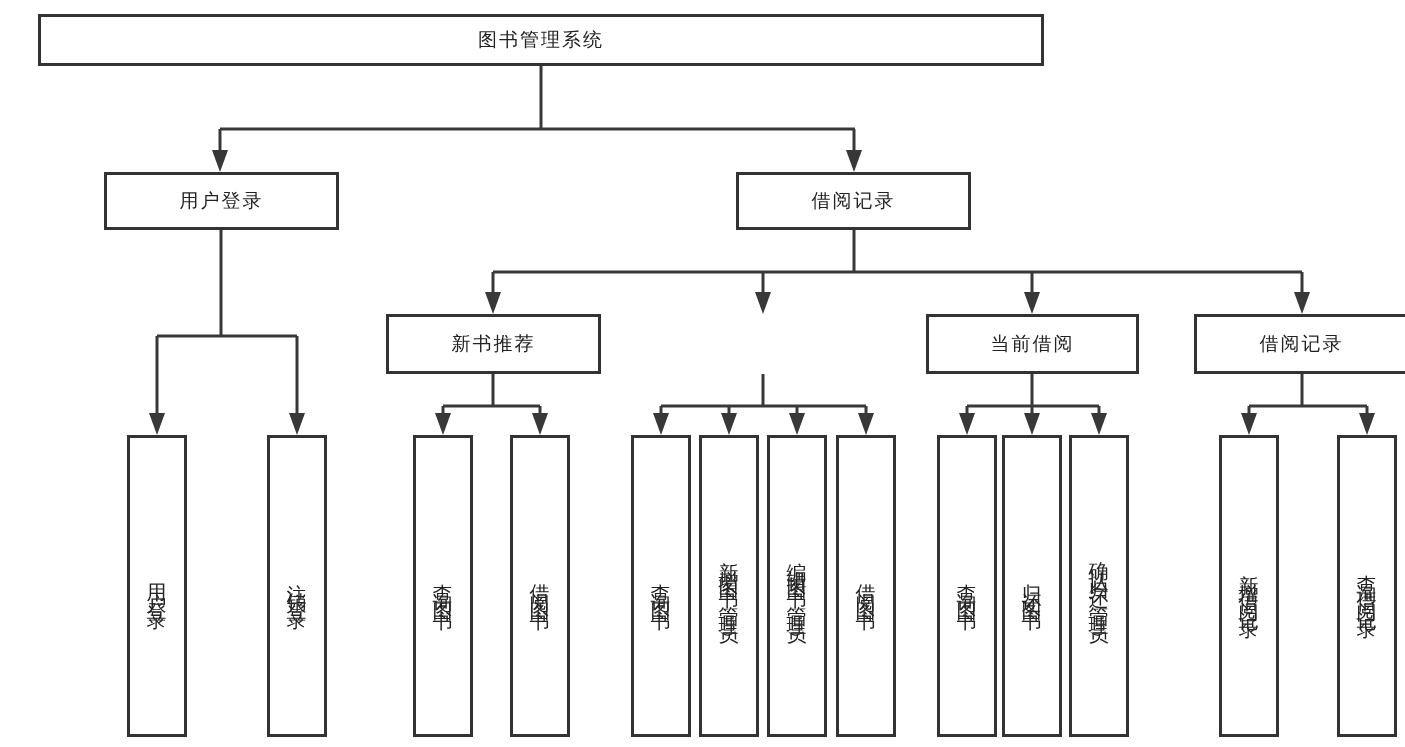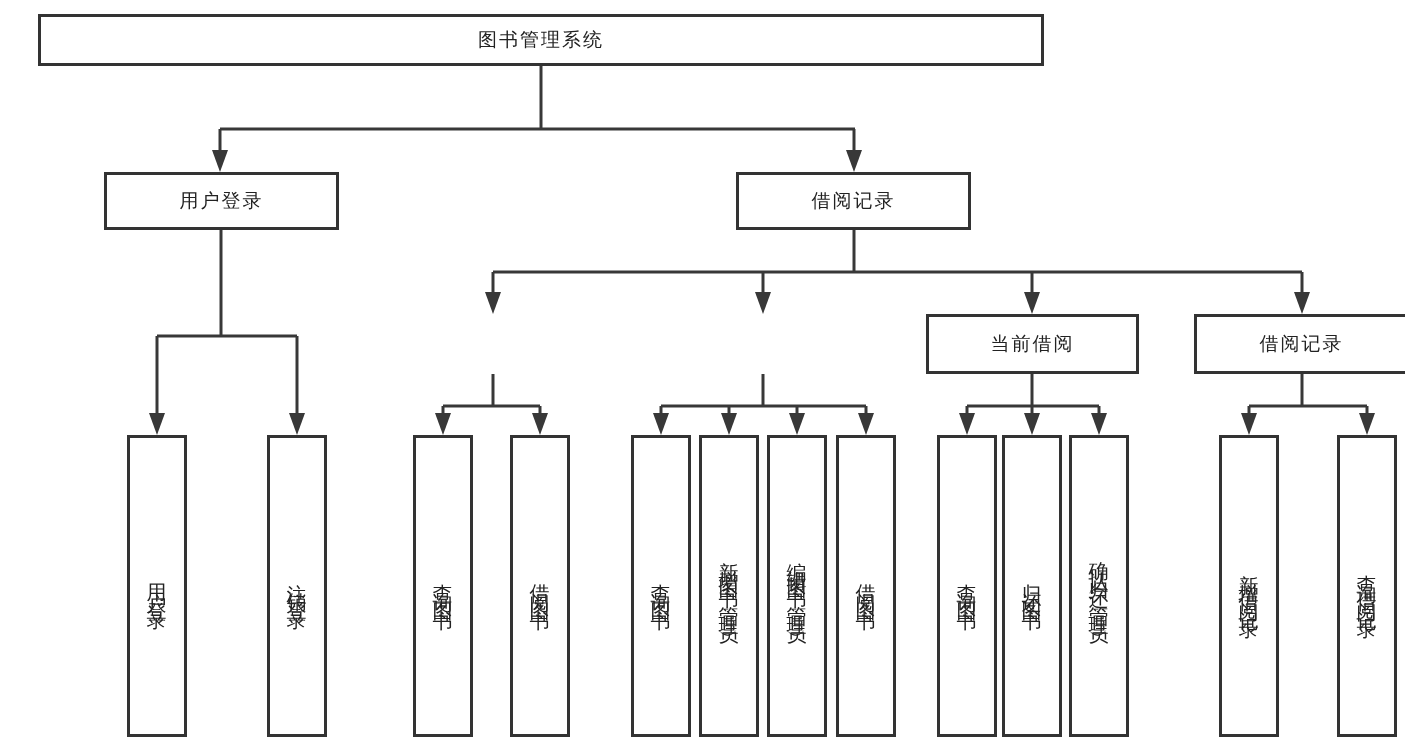--- a/index.html
+++ b/index.html
@@ -133,20 +133,23 @@
     <span class="hlabel">图书管理系统</span>
   </div>
 
   <div class="box lvl2" style="left:80px; width:235px;">
     <span class="hlabel">用户登录</span>
   </div>
   <div class="box lvl2" style="left:712px; width:235px;">
     <span class="hlabel">借阅记录</span>
   </div>
 
+  <div class="box lvl3" style="left:362px; width:215px;">
+    <span class="hlabel">新书推荐</span>
+  </div>
   <div class="box lvl3" style="left:1170px; width:215px;">
     <span class="hlabel">借阅记录</span>
   </div>
   <div class="box lvl3" style="left:902px; width:213px;">
     <span class="hlabel">当前借阅</span>
   </div>
 
   <div class="box leaf" style="left:103px;">
     <span class="vlabel">用户登录</span>
   </div>

